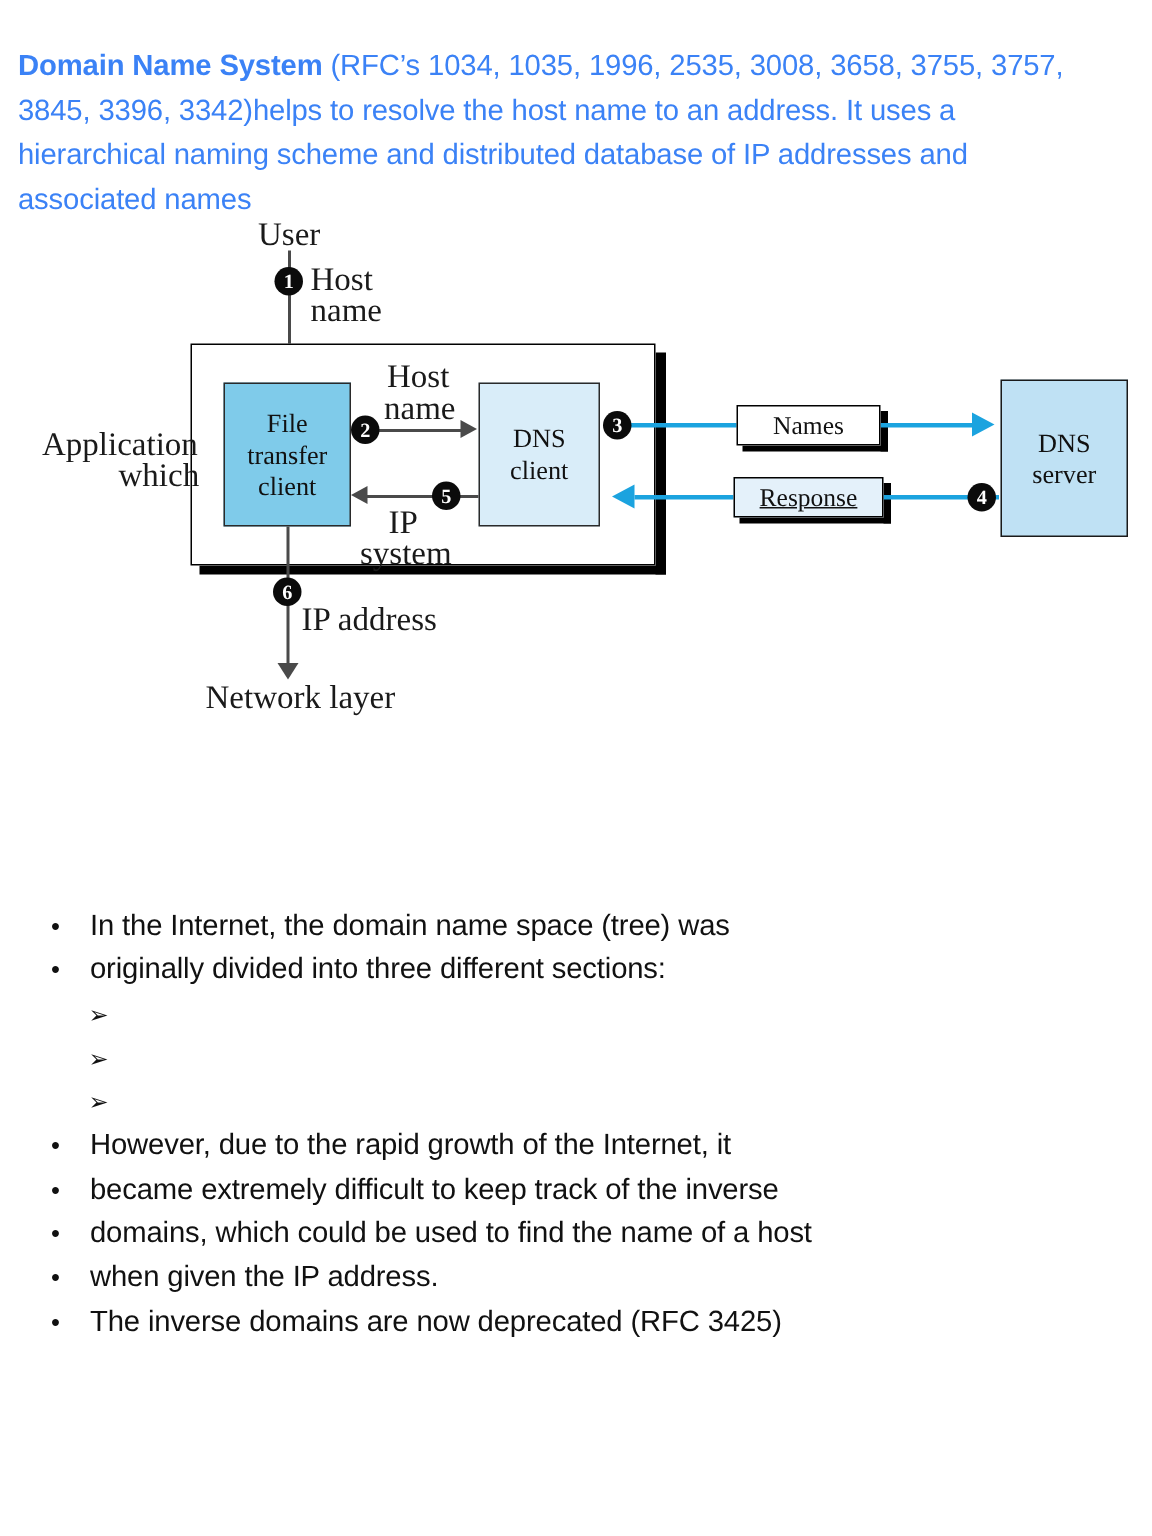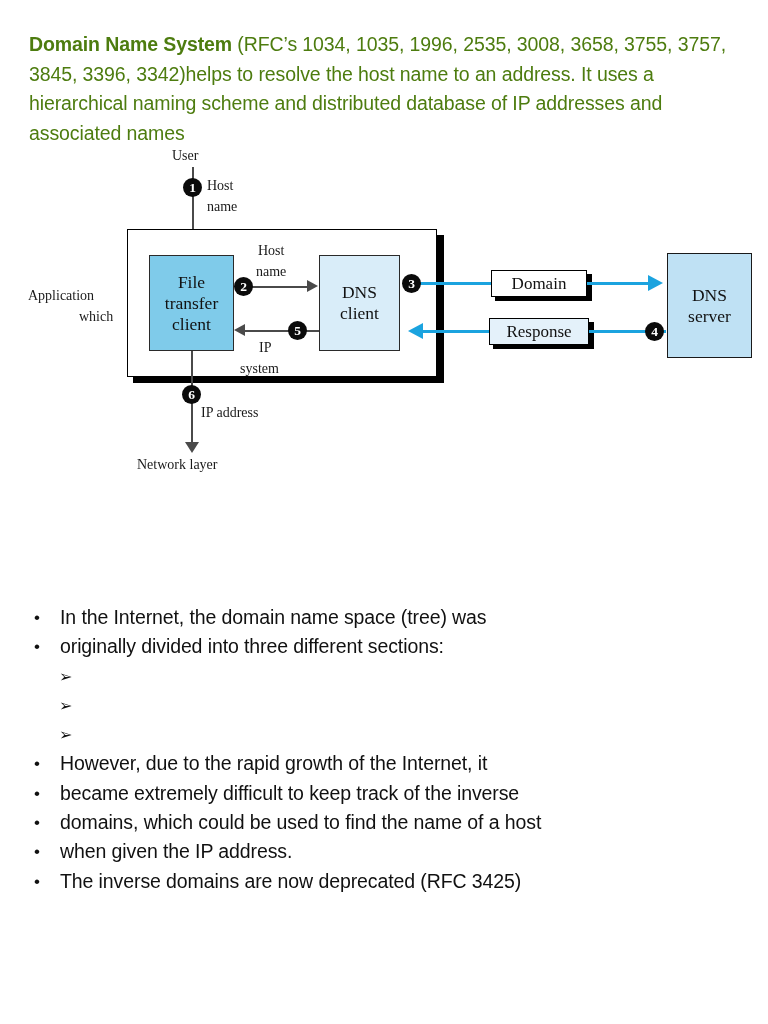--- a/index.html
+++ b/index.html
@@ -21,27 +21,27 @@
   .page {
     position: absolute;
     left: 0; top: 0;
     width: 768px;
     height: 1024px;
   }
 
   
   .intro {
     position: absolute;
-    left: 29px;
+    left: 12px;
     top: 30px;
     width: 712px;
     font-size: 19.5px;
     line-height: 29.5px;
     letter-spacing: -0.1px;
-    color: #4d7c0f;
+    color: #3b82f6;
   }
   .intro b { font-weight: 700; }
 
   .section-heading {
     position: absolute;
     left: 29px;
     top: 489px;
     font-size: 18.5px;
     font-weight: 700;
     line-height: 24px;
@@ -102,21 +102,21 @@
     position: absolute;
     left: 0;
     top: 145px;
     width: 768px;
     height: 330px;
     font-family: "Liberation Serif", serif;
   }
   .fig-label {
     position: absolute;
     font-family: "Liberation Serif", serif;
-    font-size: 14px;
+    font-size: 22px;
     line-height: 21px;
     color: #1a1a1a;
     white-space: pre;
   }
 
   
   .app-layer-box {
     position: absolute;
     left: 127px;
     top: 84px;
@@ -273,30 +273,30 @@
     <div class="step" style="left:288px; top:176px;">5</div>
     <div class="fig-label" style="left:259px; top:192px;">IP</div>
     <div class="fig-label" style="left:240px; top:213px;">system</div>
 
     <div class="ln-blue" style="left:420px; top:137px; width:72px; height:3.4px; z-index:2;"></div>
     <div class="ln-blue" style="left:586px; top:137px; width:66px; height:3.4px; z-index:2;"></div>
     <div style="position:absolute; left:648px; top:130px; width:0; height:0; border-top:8px solid transparent; border-bottom:8px solid transparent; border-left:15px solid #1BA3DF; z-index:3;"></div>
     <div class="tag-shadow tag-query-sh-r"></div>
     <div class="tag-shadow tag-query-sh-b"></div>
     <div class="tag-box tag-query" style="z-index:4;">
-      <span>Domain</span>
+      <span>Names</span>
     </div>
     <div class="step" style="left:402px; top:129px;">3</div>
 
     <div class="ln-blue" style="left:423px; top:185px; width:66px; height:3.4px; z-index:2;"></div>
     <div class="ln-blue" style="left:588px; top:185px; width:78px; height:3.4px; z-index:2;"></div>
     <div style="position:absolute; left:408px; top:178px; width:0; height:0; border-top:8px solid transparent; border-bottom:8px solid transparent; border-right:15px solid #1BA3DF; z-index:3;"></div>
     <div class="tag-shadow tag-resp-sh-r"></div>
     <div class="tag-shadow tag-resp-sh-b"></div>
-    <div class="tag-box tag-response" style="z-index:4;">
+    <div class="tag-box tag-response" style="z-index:4;text-decoration:underline;">
       <span>Response</span>
     </div>
     <div class="step" style="left:645px; top:177px;">4</div>
 
     <div class="node node-dnsserver">
       <span style="white-space:pre-line;">DNS
 server</span>
     </div>
 
     <div class="ln" style="left:191px; top:206px; width:1.6px; height:100px;"></div>

